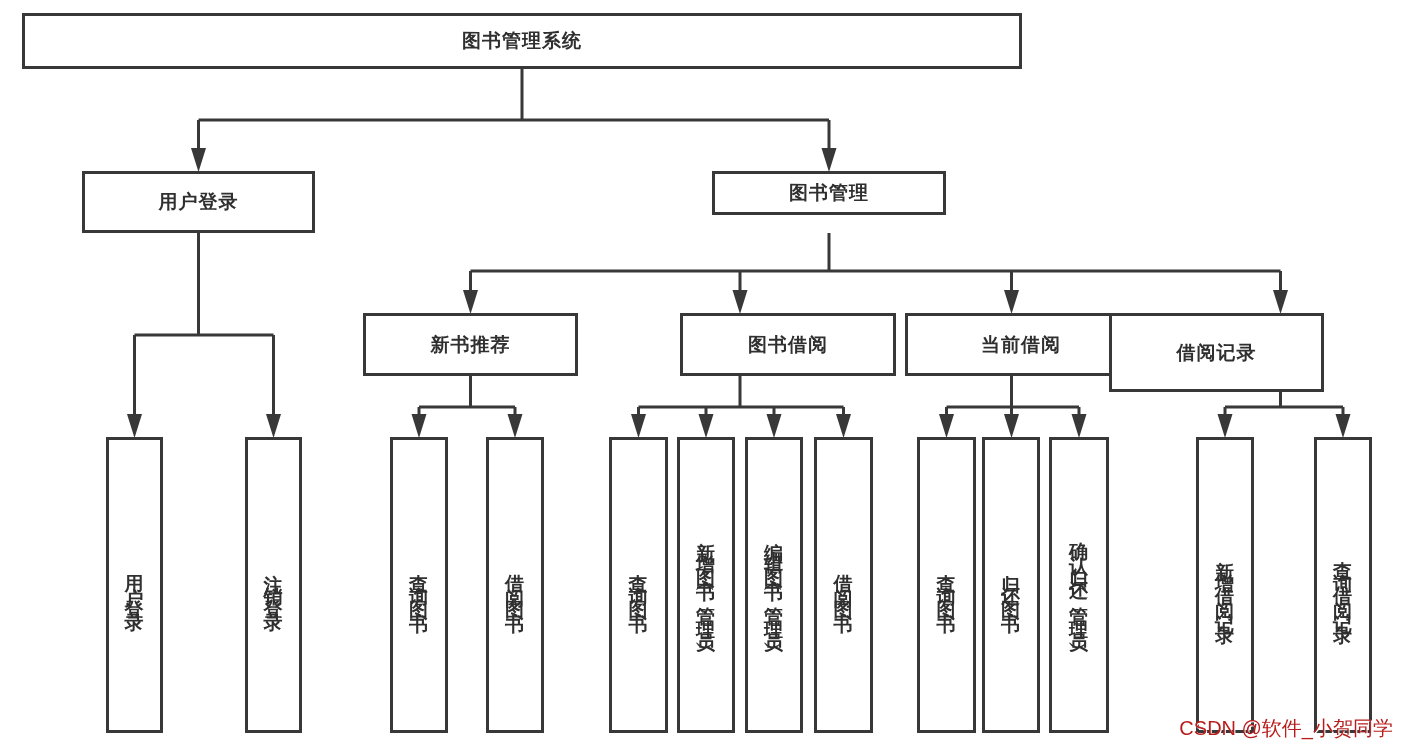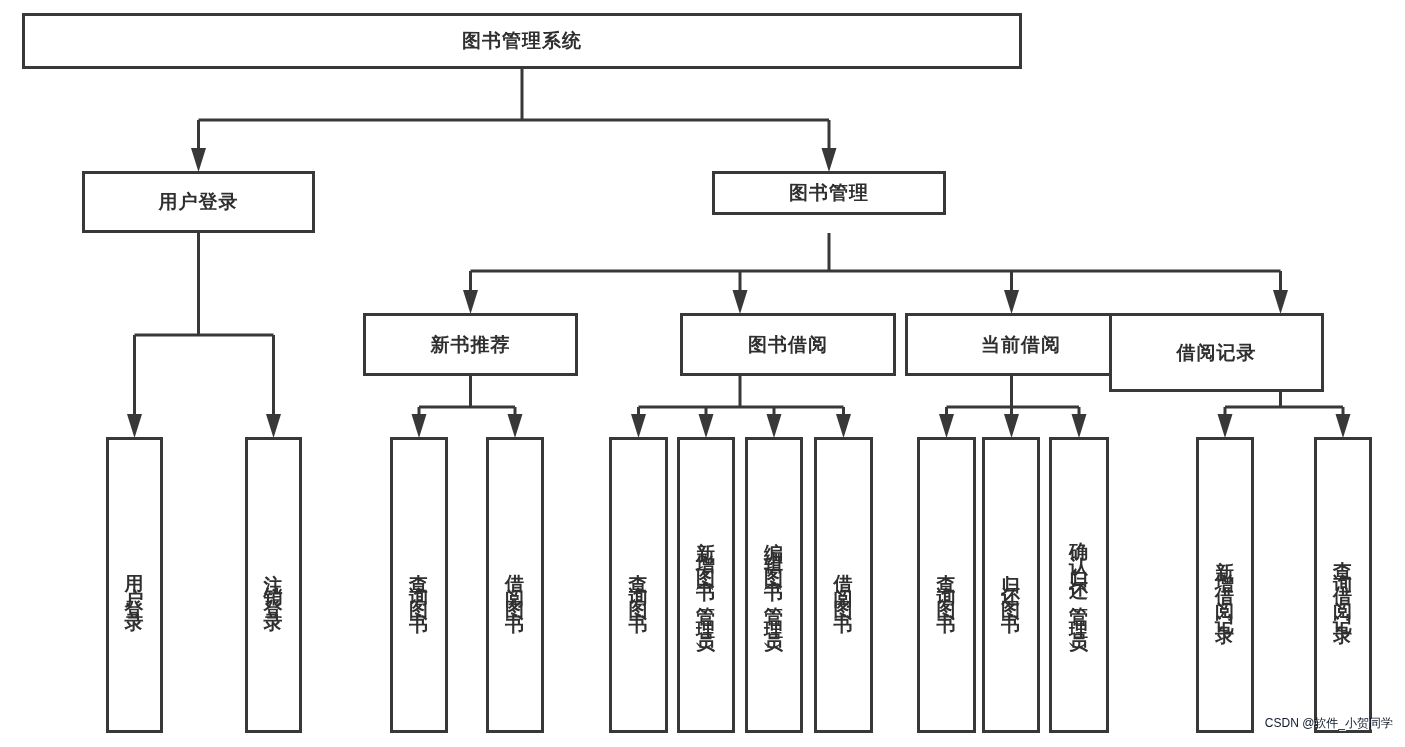--- a/index.html
+++ b/index.html
@@ -15,21 +15,21 @@
     font-weight:bold;
   }
   .h-node { font-size:19px; letter-spacing:1px; }
   .leaf { top:437px; height:296px; }
   .vlabel {
     writing-mode:vertical-rl; text-orientation:upright;
     font-size:19px; letter-spacing:13px; line-height:1; color:#2f2f2f;
     max-height:282px;
   }
   .watermark {
-    position:absolute; right:12px; top:715px; font-size:12px; color:#0f172a;
+    position:absolute; right:12px; top:715px; font-size:20px; color:#b91c1c;
     text-shadow:1px 1px 0 #ffffff; white-space:nowrap;
   }
 </style>
 </head>
 <body>
 
 <div class="canvas">
 
   <svg class="connectors" viewBox="0 0 1405 747" fill="none" stroke="#383838" stroke-width="3">
 

